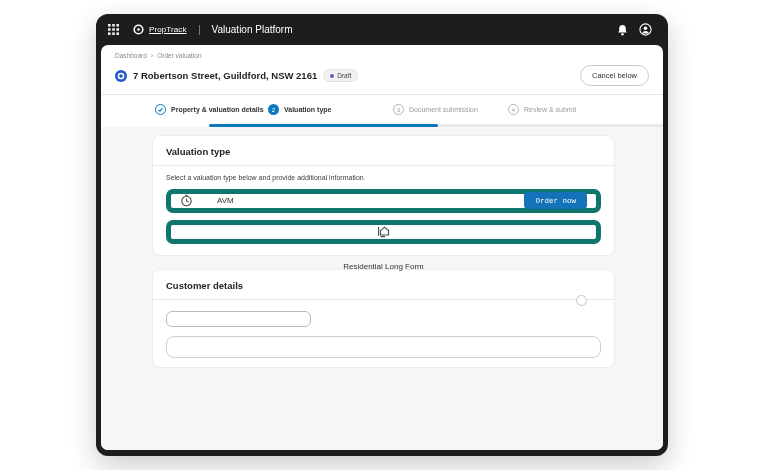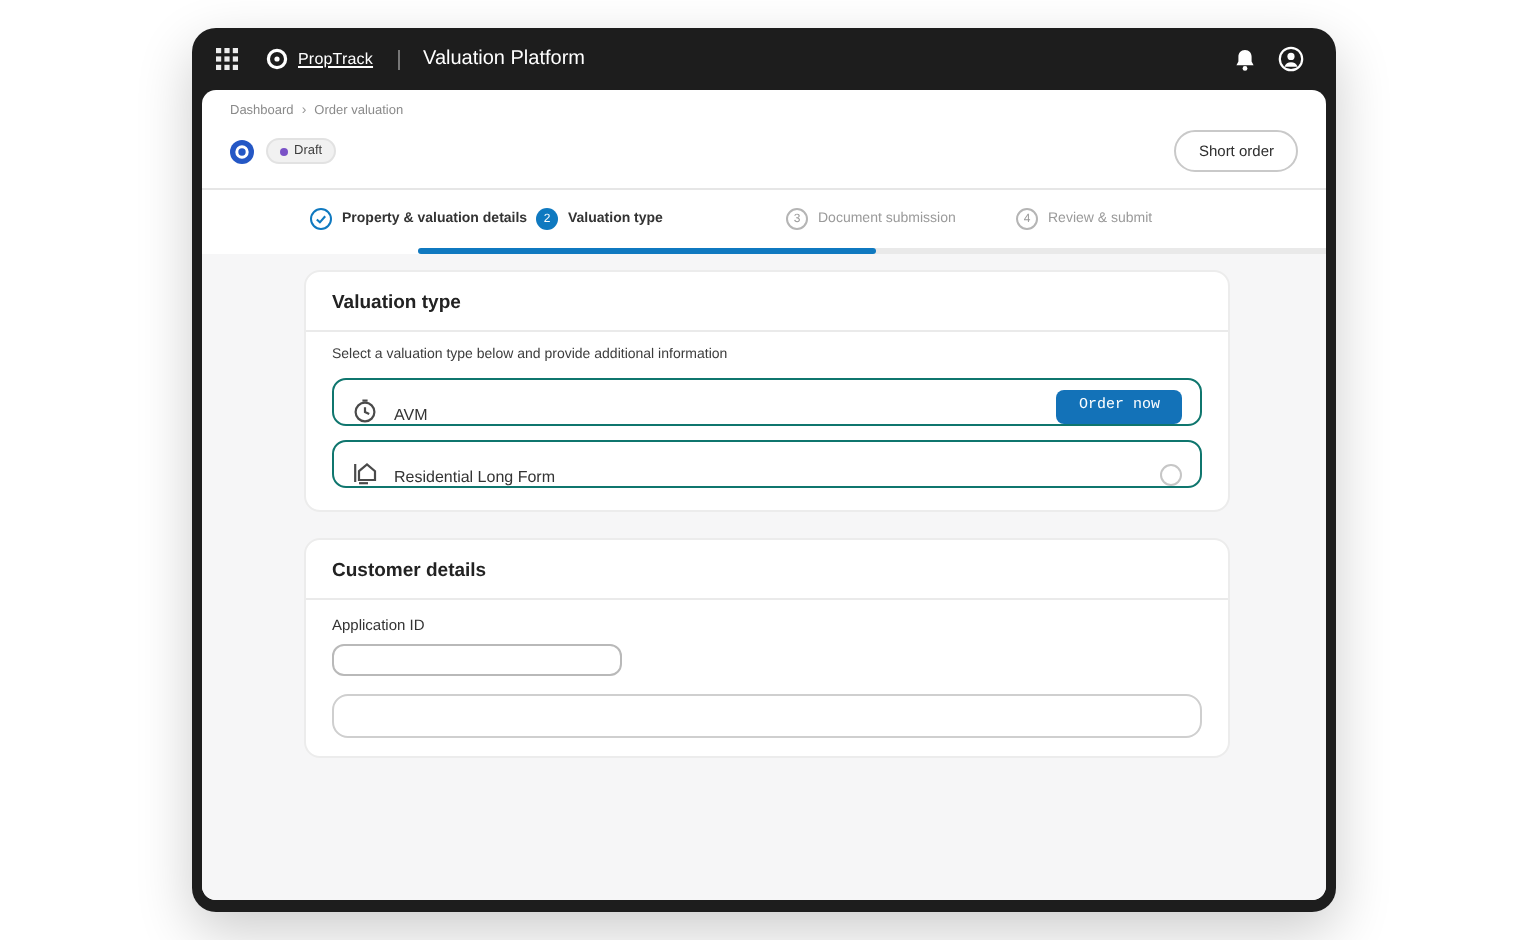--- a/index.html
+++ b/index.html
@@ -58,23 +58,23 @@
   .progress-fill { height: 100%; background: var(--accent); border-radius: 2px; }
 
   
   .main { flex: 1 1 auto; background: #f6f6f7; padding: 8px 0 0 51px; overflow: hidden; }
   .card { width: 463px; background: #fff; border: 1px solid #ececec; border-radius: 8px; padding: 10px 13px 9px; }
   .card + .card { margin-top: 13px; }
   .card-title { font-size: 9.5px; font-weight: bold; color: #222; }
   .card-divider { border: none; border-top: 1px solid #eaeaea; margin: 8px -13px; }
   .subtitle { font-size: 7px; color: #3c3c3c; margin-bottom: 8px; }
 
-  .opt-row { height: 24px; border: 1px solid #0f766e; border-radius: 7px; display: flex;
-    align-items: flex-end; gap: 8px; padding: 0 9px; margin-bottom: 7px; background: #fff; }
-  .opt-row:last-child { margin-bottom: 2px; }
+  .opt-row { height: 24px; border: 5px solid #0f766e; border-radius: 7px; display: flex;
+    align-items: center; gap: 24px; padding: 0 9px; margin-bottom: 7px; background: #fff; }
+  .opt-row:last-child { margin-bottom: 2px; flex-direction: column; }
   .opt-label { font-size: 8px; color: #333; }
   .radio { margin-left: auto; width: 11px; height: 11px; border: 1px solid #c6c6c6;
     border-radius: 50%; background: #fff; flex: 0 0 auto; }
   .order-btn { margin-left: auto; background: var(--btn-blue); color: #fff; font-size: 7.5px;
     padding: 4.5px 11px; border: none; border-radius: 4px; cursor: pointer; font-family: Liberation Mono, monospace; }
 
   .field-label { display: block; font-size: 7.5px; color: #333; margin-bottom: 3px; }
   .text-input { height: 16px; width: 145px; border: 1px solid #b9b9b9; border-radius: 6px;
     font-size: 7.5px; color: #333; padding: 0 6px; font-family: "Liberation Sans", sans-serif; }
   .field-group { border: 1px solid #cfcfcf; border-radius: 8px; margin-top: 9px; padding: 8px 10px 12px; }
@@ -138,26 +138,27 @@
       <span class="crumb">Order valuation</span>
     </div>
 
     <div class="addr-row">
       <span>
         <svg width="12" height="12" viewBox="0 0 12 12">
           <circle cx="6" cy="6" r="6" fill="#2457c5"></circle>
           <circle cx="6" cy="6" r="2.6" fill="none" stroke="#ffffff" stroke-width="1.5"></circle>
         </svg>
       </span>
+      <span class="addr-txt">7 Robertson Street, Guildford, NSW 2161</span>
       <span class="badge">
         <span class="badge-dot"></span>
         <span>Draft</span>
       </span>
       <span class="spacer"></span>
-      <button class="cancel-btn">Short order</button>
+      <button class="cancel-btn">Cancel below</button>
     </div>
 
     <hr class="hdr-divider">
 
     <div class="stepper">
       <div class="steps">
         <div class="step step-complete">
           <span class="step-circle">
             <svg width="7" height="7" viewBox="0 0 10 10">
                 <polyline points="2,5.4 4.2,7.4 8,3" fill="none" stroke="#0f79c0" stroke-width="1.5"></polyline>
@@ -215,21 +216,20 @@
           </span>
           <span class="opt-label">Residential Long Form</span>
           <span class="radio"></span>
         </div>
       </div>
 
       <div class="card">
         <div class="card-title">Customer details</div>
         <hr class="card-divider">
 
-        <label class="field-label">Application ID</label>
         <input class="text-input" type="text" value="" style="">
 
         <div class="field-group">
           
           
           
         </div>
       </div>
 
     </div>

